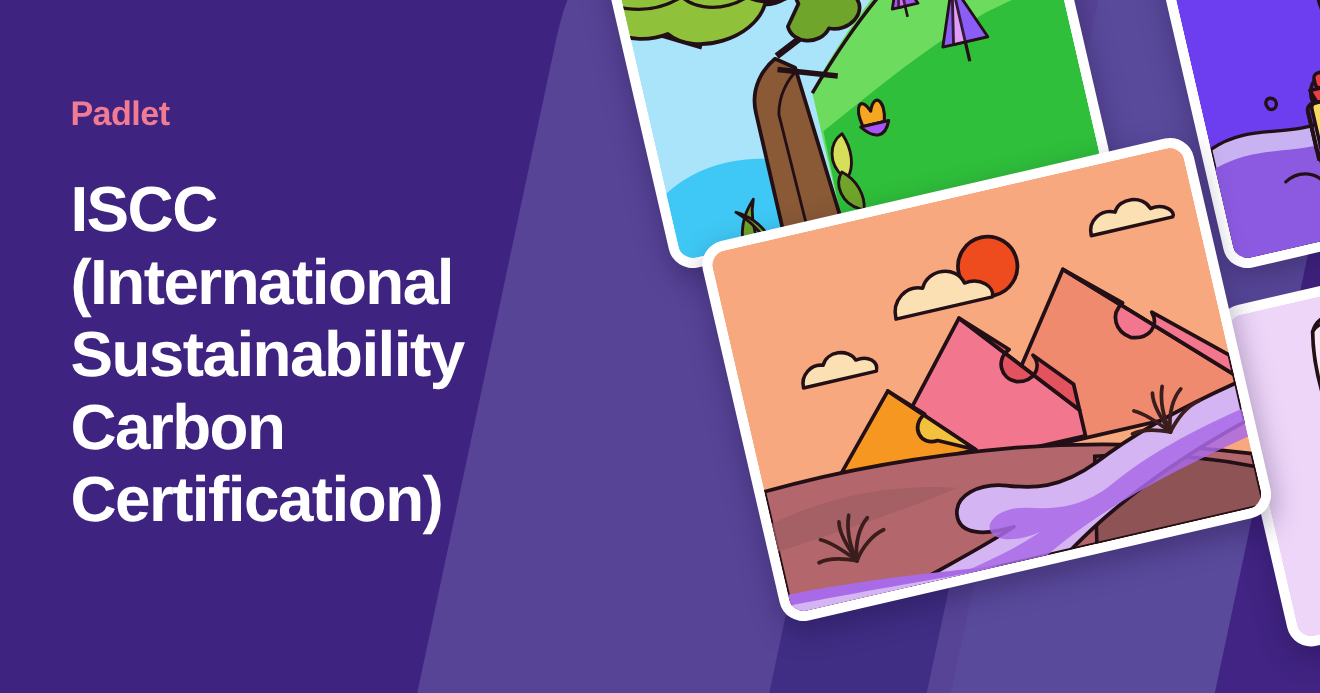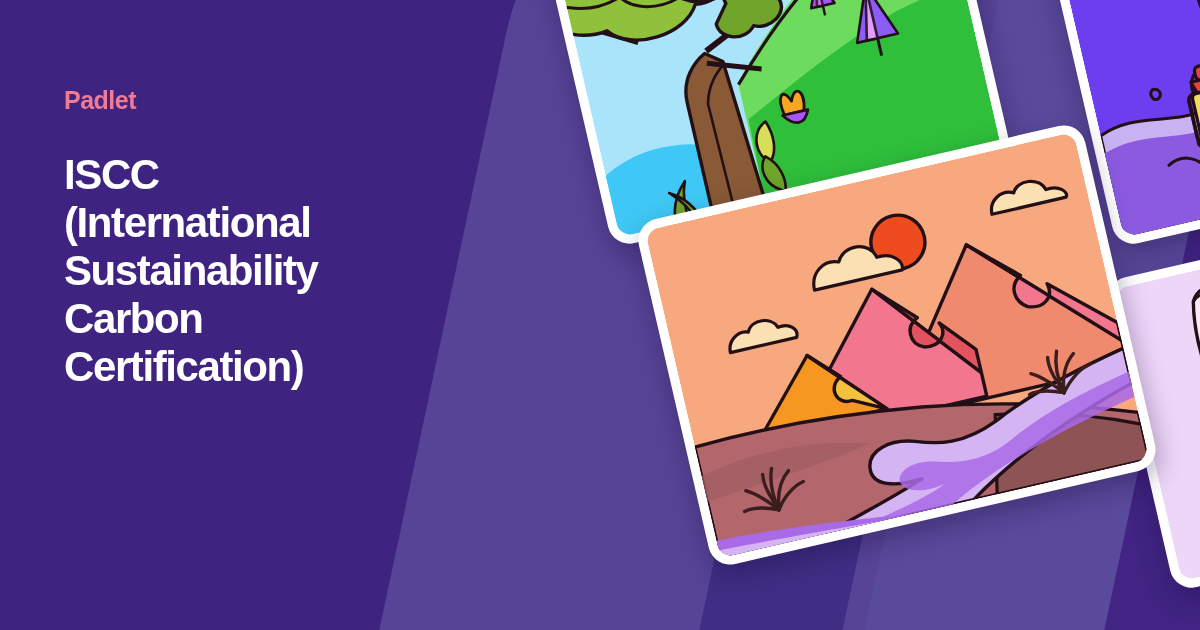--- a/index.html
+++ b/index.html
@@ -67,30 +67,30 @@
 
   
   .left-col {
     position: absolute;
     left: 64px;
     top: 88px;
     width: 430px;
     z-index: 40;
   }
   .logo {
-    font-size: 25px;
+    font-size: 31px;
     font-weight: 700;
     letter-spacing: -0.5px;
     color: #f07b92;
     line-height: 1;
     margin-bottom: 38px;
   }
   .headline {
     color: #ffffff;
-    font-size: 42px;
+    font-size: 58px;
     font-weight: 700;
     line-height: 1.14;
     letter-spacing: -1.4px;
     white-space: pre-line;
   }
 
   
   .card {
     position: absolute;
     background: #ffffff;

